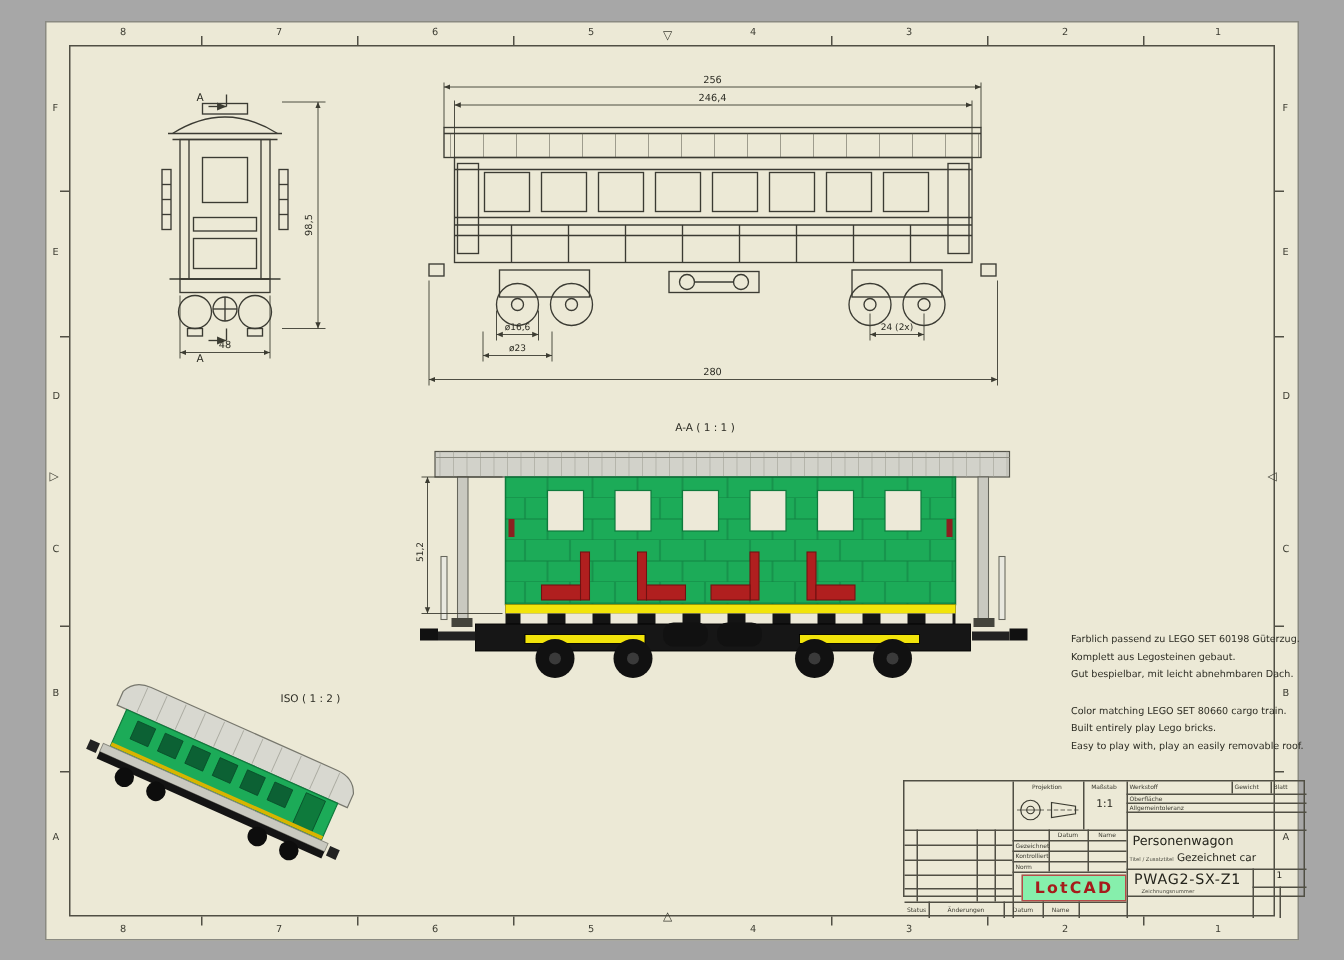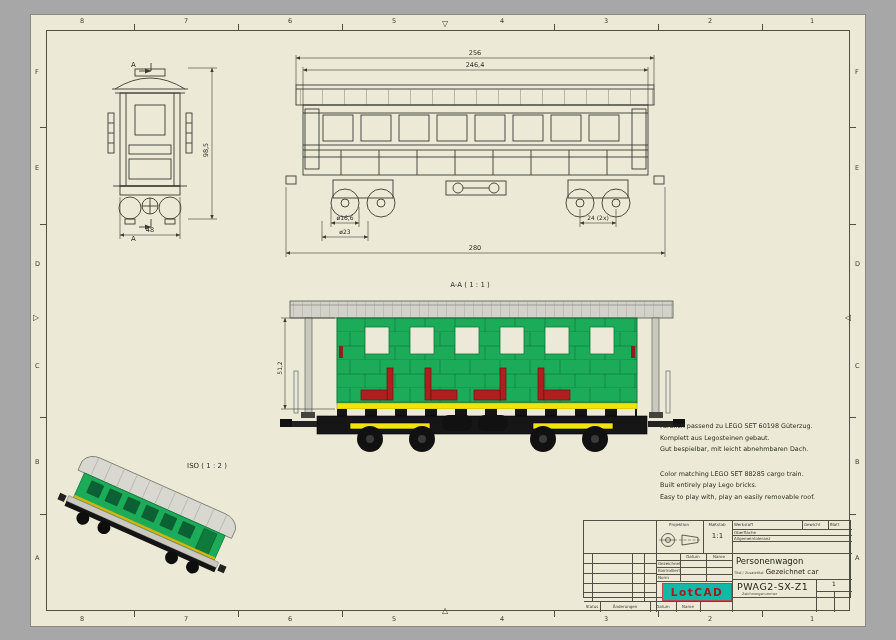--- a/index.html
+++ b/index.html
@@ -9,29 +9,29 @@
   .frame{position:absolute;left:46px;top:30px;width:804px;height:581px;border:1.3px solid #504f44;box-sizing:border-box;}
   .gridnum{position:absolute;font-size:6.5px;color:#3c3c32;transform:translate(-50%,0);}
   .gridrow{position:absolute;font-size:6.5px;color:#3c3c32;transform:translate(0,-50%);}
   .tickv{position:absolute;width:1px;height:6px;background:#504f44;}
   .tickh{position:absolute;width:6px;height:1px;background:#504f44;}
   .cmark{position:absolute;font-size:8px;color:#3c3c32;line-height:8px;}
   svg{position:absolute;overflow:visible;}
   svg text{font-family:"DejaVu Sans",sans-serif;fill:#2c2c24;}
   .ln{stroke:#3b3b33;stroke-width:0.9;fill:none;}
   .diml{stroke:#3c3c32;stroke-width:0.6;fill:none;}
-  .notes{position:absolute;left:660px;top:421px;width:180px;font-size:6.4px;line-height:11.6px;color:#2d2d24;}
+  .notes{position:absolute;left:714px;top:421px;width:180px;font-size:6.4px;line-height:11.6px;color:#2d2d24;}
   .notes .gap{height:13px;}
-  .titleblock{position:absolute;left:583px;top:520px;width:268px;height:78px;border:1px solid #504f44;box-sizing:border-box;font-size:4px;color:#3a3a30;}
+  .titleblock{position:absolute;left:602px;top:520px;width:268px;height:78px;border:1px solid #504f44;box-sizing:border-box;font-size:4px;color:#3a3a30;}
   .vl{position:absolute;width:1px;background:#504f44;}
   .hl{position:absolute;height:1px;background:#504f44;}
   .t4{position:absolute;font-size:4px;line-height:5px;color:#3a3a30;white-space:nowrap;}
   .t35{position:absolute;font-size:3.5px;line-height:4px;color:#4a4a40;white-space:nowrap;}
   .ctr{transform:translate(-50%,0);}
-  .logo{position:absolute;left:78px;top:62px;width:68px;height:16px;border:1px solid #b84a4a;background:#14b8a6;display:flex;align-items:center;justify-content:center;font-size:10.5px;font-weight:bold;letter-spacing:1.5px;color:var(--logo_red,#a61b1b);}
+  .logo{position:absolute;left:78px;top:62px;width:68px;height:16px;border:1px solid #b84a4a;background:#86efac;display:flex;align-items:center;justify-content:center;font-size:10.5px;font-weight:bold;letter-spacing:1.5px;color:var(--logo_red,#a61b1b);}
   .tbtitle{position:absolute;left:152px;top:35px;font-size:8.5px;color:#25251d;}
   .tbsub{position:absolute;left:148px;top:47px;width:120px;text-align:center;font-size:7px;color:#25251d;}
   .tbnum{position:absolute;left:153px;top:60px;font-size:9.5px;letter-spacing:0.5px;color:#25251d;}
   .tbscale{position:absolute;left:119px;top:11px;width:29px;text-align:center;font-size:7px;color:#25251d;}
   .tbsheet{position:absolute;left:232px;top:59px;width:36px;text-align:center;font-size:6px;color:#25251d;}
 </style>
 </head>
 <body>
 
 <div class="stage">
@@ -355,21 +355,21 @@
       <circle cx="121" cy="64" r="6.5" fill="#0d0d0d"></circle>
       <circle cx="144" cy="64" r="6.5" fill="#0d0d0d"></circle>
     </g>
   </svg>
 
   <div class="notes">
     <div>Farblich passend zu LEGO SET 60198 Güterzug.</div>
     <div>Komplett aus Legosteinen gebaut.</div>
     <div>Gut bespielbar, mit leicht abnehmbaren Dach.</div>
     <div class="gap"></div>
-    <div>Color matching LEGO SET 88285 cargo train.</div>
+    <div>Color matching LEGO SET 80660 cargo train.</div>
     <div>Built entirely play Lego bricks.</div>
     <div>Easy to play with, play an easily removable roof.</div>
   </div>
 
   <div class="titleblock">
 
     <div class="vl" style="left:72px;top:0;height:91px"></div>
     <div class="vl" style="left:119px;top:0;height:32px"></div>
     <div class="vl" style="left:148px;top:0;height:91px"></div>
     <div class="vl" style="left:232px;top:58px;height:33px"></div>

